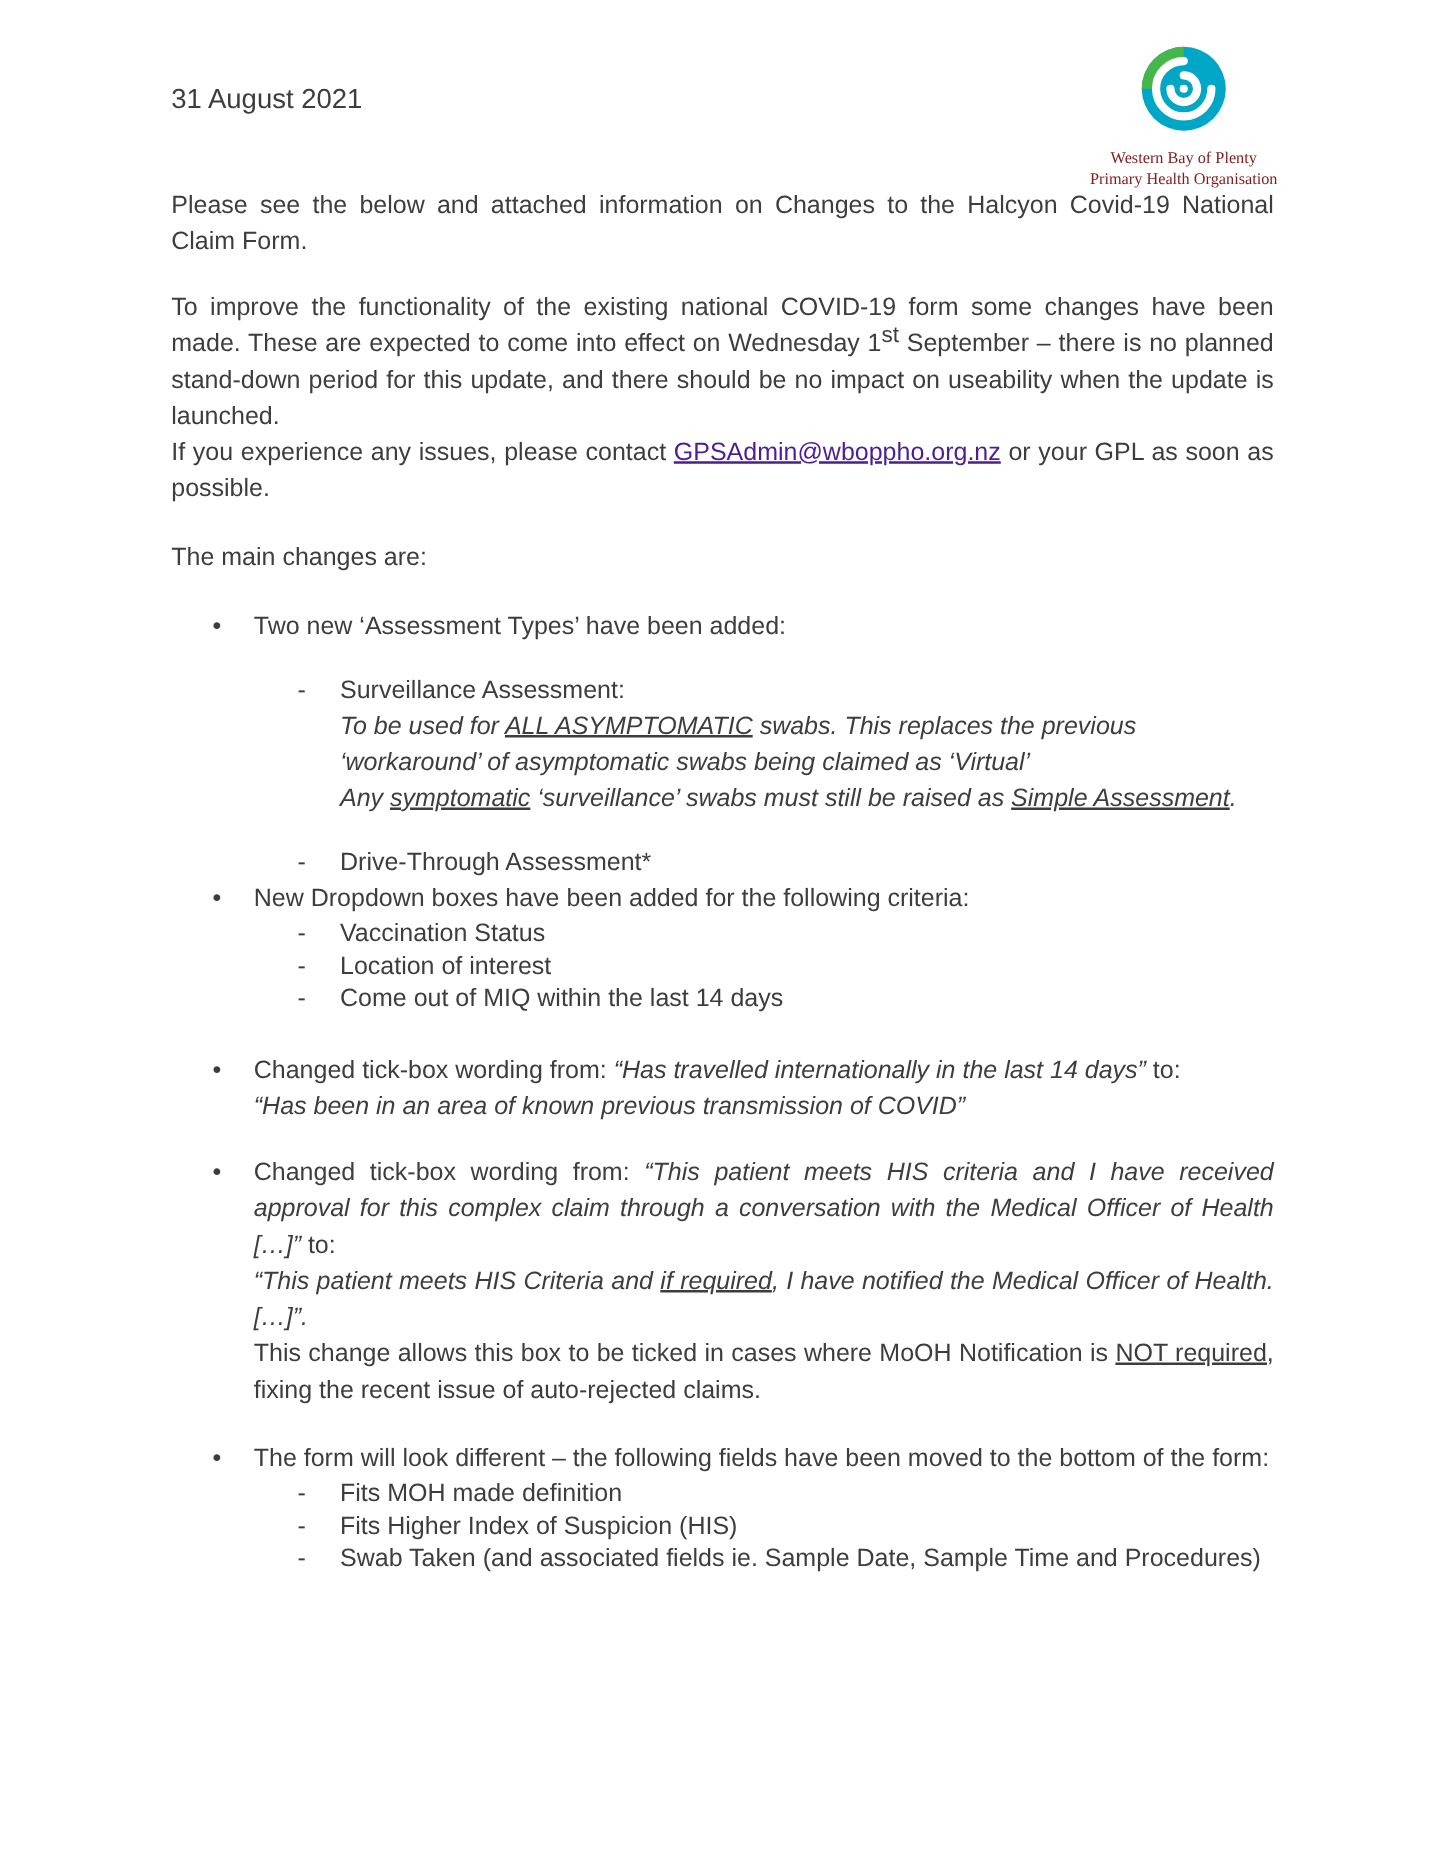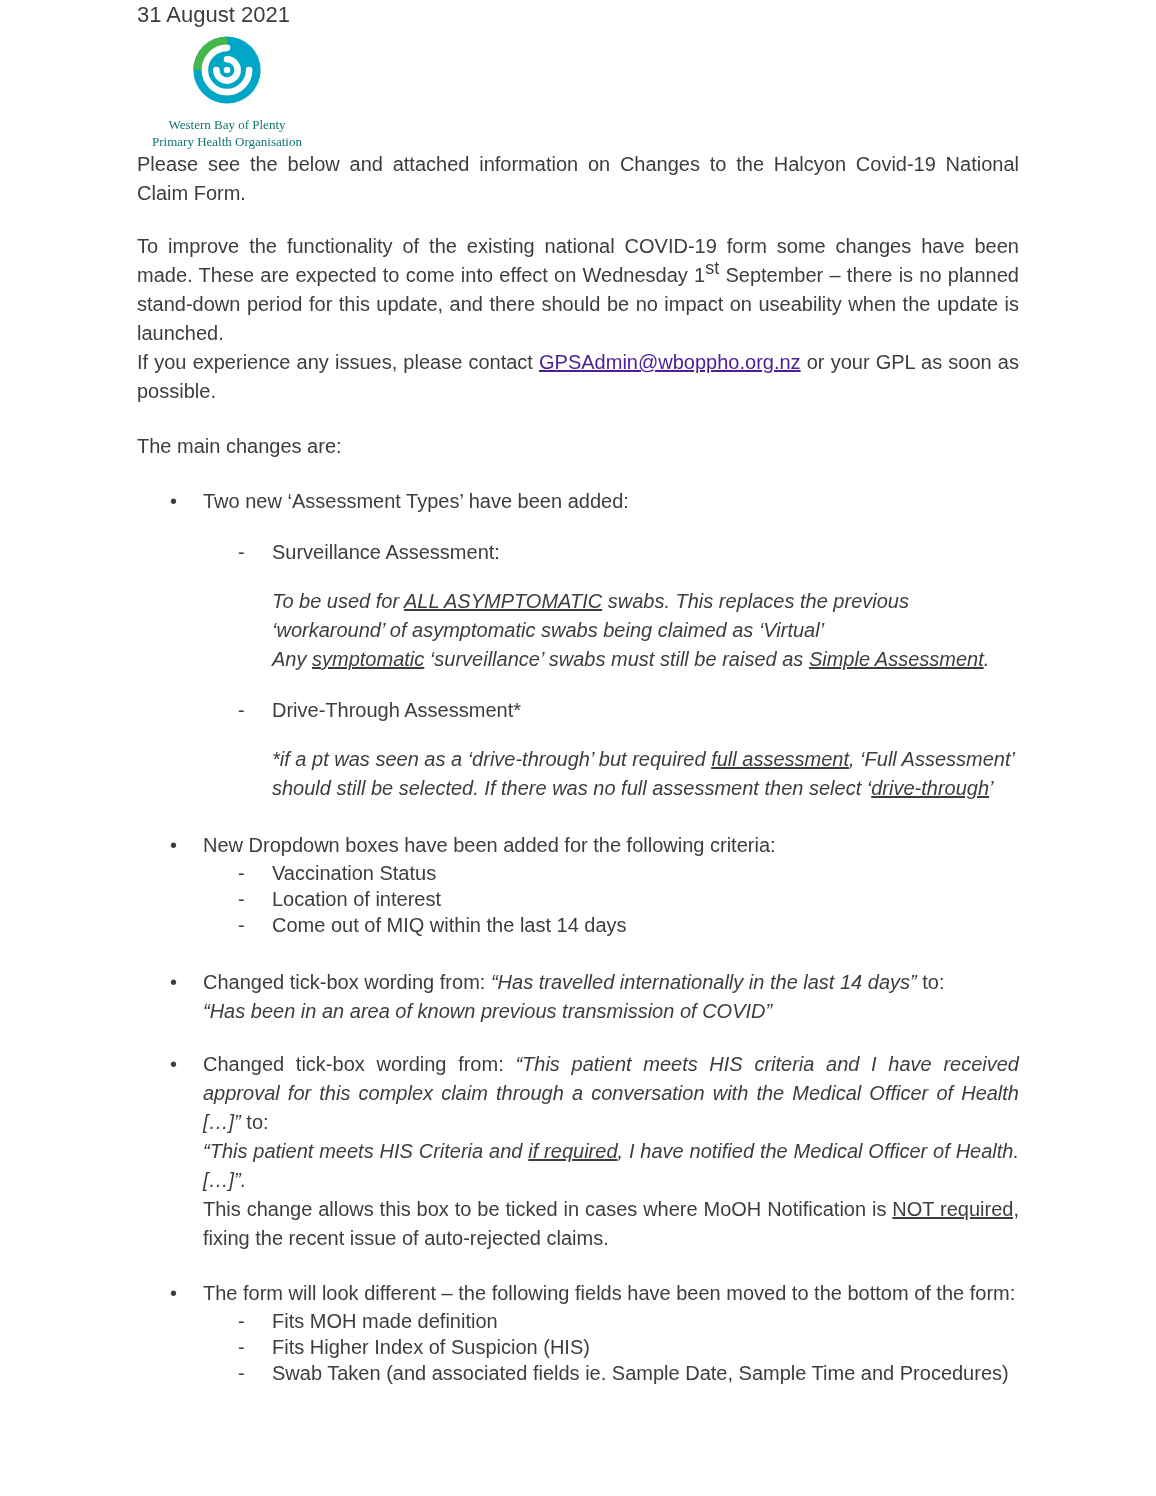--- a/index.html
+++ b/index.html
@@ -5,33 +5,33 @@
   * { box-sizing: border-box; }
   html, body { margin: 0; padding: 0; background: #ffffff; }
   .page {
     width: 1156px; height: 1496px;
     padding: 30px 137px 40px 137px;
     overflow: hidden; position: relative;
     background: #ffffff;
     font-family: "Liberation Sans", "DejaVu Sans", sans-serif;
     font-size: 20px; line-height: 29px; color: #3d3d3d;
   }
-  .header { display: flex; justify-content: flex-end; align-items: flex-start; height: 120px; flex-direction: column; }
+  .header { display: flex; justify-content: space-between; align-items: flex-start; height: 120px; }
   .date { margin-top: 34px; font-size: 22px; }
   .logo-block { display: flex; flex-direction: column; align-items: center; width: 180px; margin-right: -18px; }
-  .logo-caption { font-family: "Liberation Serif", serif; font-size: 13px; line-height: 17px; color: #0f766e; text-align: center; margin-top: 5px; }
+  .logo-caption { font-family: "Liberation Serif", serif; font-size: 13px; line-height: 17px; color: #7f1d1d; text-align: center; margin-top: 5px; }
   .para { margin: 0 0 24px 0; }
   .salutation { margin-top: 20px; margin-bottom: 20px; }
   .just { text-align: justify; }
   .li { display: flex; }
   .li .mk { flex: 0 0 auto; }
   .b1 .mk { width: 33px; margin-left: 33px; }
   .b2 .mk { width: 34px; margin-left: 101px; }
   .li .tx { flex: 1; display: block; }
-  .sub-body { margin-left: 135px; margin-top: 20px; }
+  .sub-body { margin-left: 135px; }
   .tight { line-height: 26px; }
   .mb0  { margin-bottom: 0; }
   .mb22 { margin-bottom: 22px; }
   .mb24 { margin-bottom: 24px; }
   .mb26 { margin-bottom: 26px; }
   .mb28 { margin-bottom: 28px; }
   .mb30 { margin-bottom: 30px; }
   .b { font-weight: normal; }
   .i { font-style: italic; }
   .u { text-decoration: underline; }
@@ -75,21 +75,20 @@
   <div class="li b2 mb0">
     <span class="mk">-</span>
     <span class="tx"><span class="b">Surveillance Assessment:</span></span>
   </div>
   <div class="sub-body mb22"><span class="i">To be used for </span><span class="i u">ALL ASYMPTOMATIC</span><span class="i"> swabs. This replaces the previous ‘workaround’ of asymptomatic swabs being claimed as ‘Virtual’</span><br><span class="i">Any </span><span class="i u">symptomatic</span><span class="i"> ‘surveillance’ swabs must still be raised as </span><span class="i u">Simple Assessment</span><span class="i">.</span></div>
 
   <div class="li b2 mb0">
     <span class="mk">-</span>
     <span class="tx"><span class="b">Drive-Through Assessment*</span></span>
   </div>
-  <div class="sub-body mb28"><span class="i">*if a pt was seen as a ‘drive-through’ but required </span><span class="i u">full assessment</span><span class="i">, ‘Full Assessment’ should still be selected. If there was no full assessment then select ‘</span><span class="i u">drive-through</span><span class="i">’</span></div>
 
   <div class="li b1 mb0">
     <span class="mk">•</span>
     <span class="tx"><span class="b">New Dropdown boxes have been added for the following criteria:</span></span>
   </div>
   <div class="li b2 tight">
     <span class="mk">-</span>
     <span class="tx">Vaccination Status</span>
   </div>
   <div class="li b2 tight">

